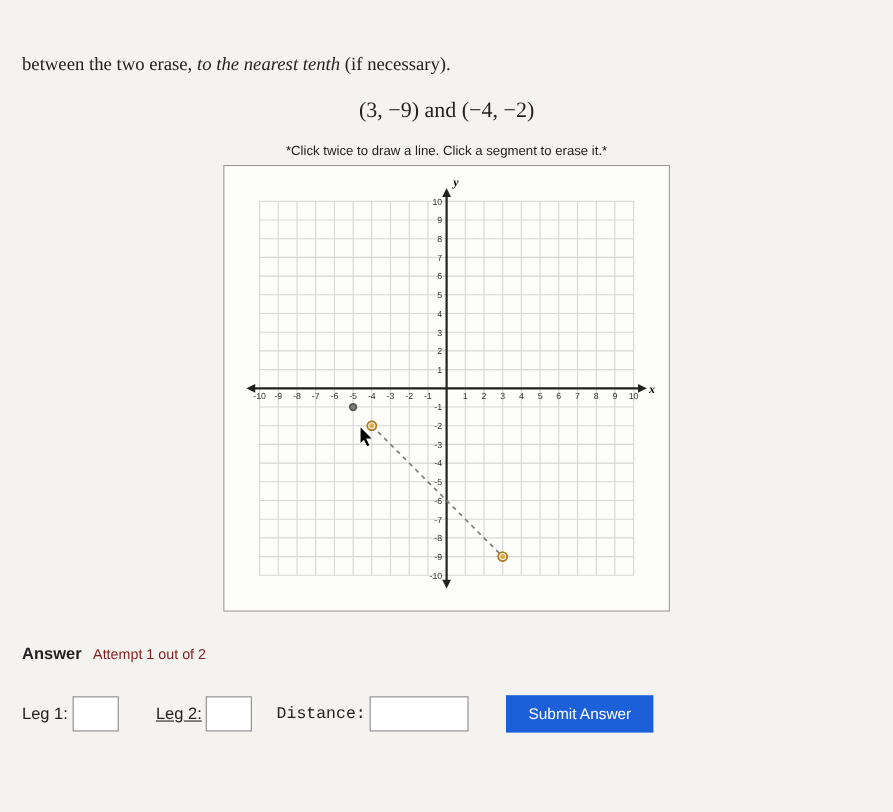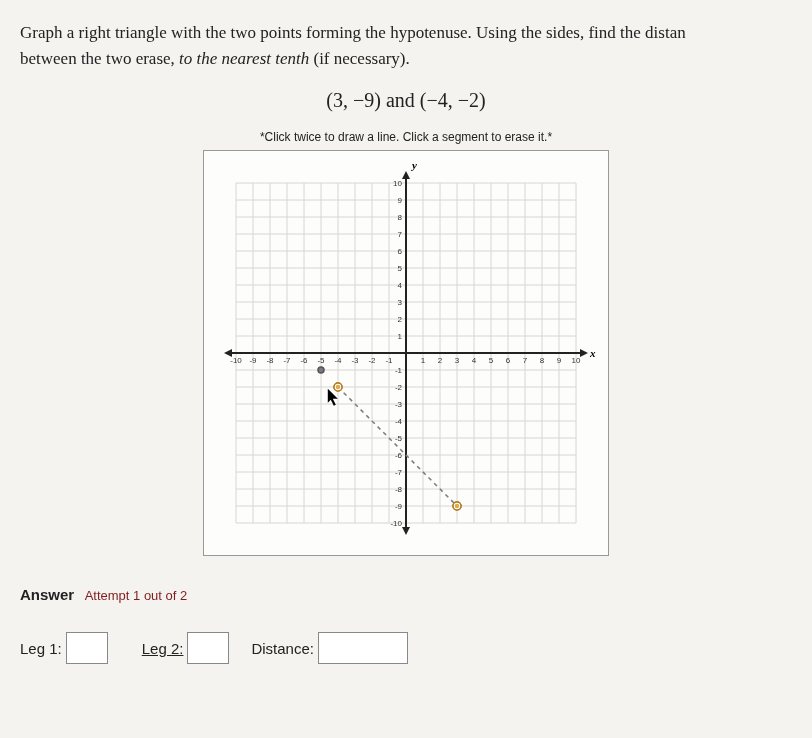--- a/index.html
+++ b/index.html
@@ -83,21 +83,21 @@
     .axislabel { font-size: 11px; font-style: italic; font-family: Georgia, serif; fill: #000; font-weight: bold; }
     .plotpoint { fill: #e2a94a; stroke: #b07a1f; stroke-width: 1.5; }
     .plotpoint.solid { fill: #7a7a7a; stroke: #555; }
     .dashline { stroke: #7a7a7a; stroke-width: 1.5; stroke-dasharray: 4 4; }
     .cursor-arrow { fill: #000; }
   </style>
 </head>
 <body>
 
 <div class="question-text">
-  <span>Graph a right triangle with the two points forming the hypotenuse. Using the sides, find the distan</span><br>
+  <br>
   <span>between the two erase, </span><span class="italic">to the nearest tenth</span><span> (if necessary).</span>
 </div>
 
 <div class="points-line">(3, −9) and (−4, −2)</div>
 
 <div class="instruction">*Click twice to draw a line. Click a segment to erase it.*</div>
 
 <div class="graph-container">
   <div class="graph-box">
     <svg id="graph-svg" width="380" height="380">
@@ -206,16 +206,17 @@
 
 <div class="answer-section">
   <span class="answer-label">Answer</span>
   <span class="attempt-label">Attempt 1 out of 2</span>
 
   <div class="inputs-row">
     <span class="field-label">Leg 1:</span>
     <input class="box-input" value="" style="">
     <span class="field-label" style="margin-left:30px;text-decoration:underline;">Leg 2:</span>
     <input class="box-input" value="" style="">
-    <span class="field-label" style="margin-left:18px;">Distance:</span>
+    <span class="field-label" style="margin-left:18px;font-family:Liberation Mono, monospace;">Distance:</span>
     <input class="box-input wide" value="" style="">
+    <button class="submit-btn">Submit Answer</button>
   </div>
 </div>
 
 </body></html>

